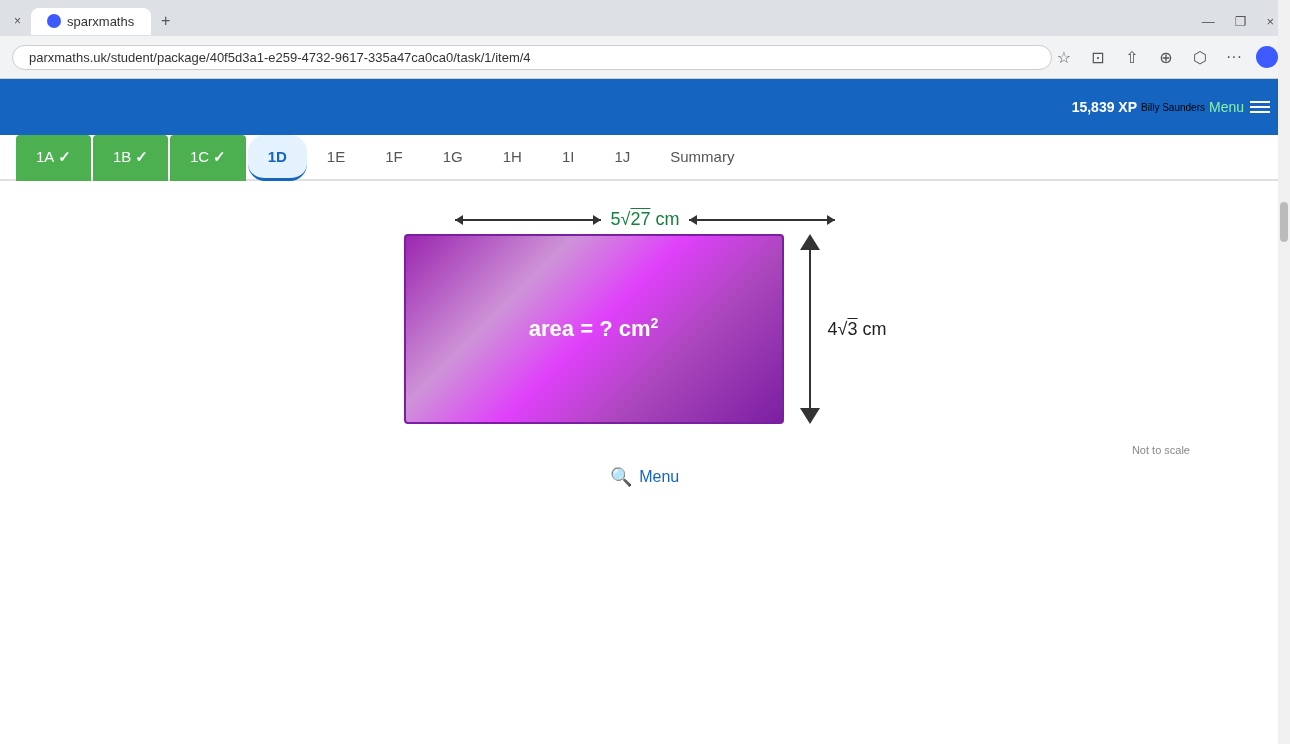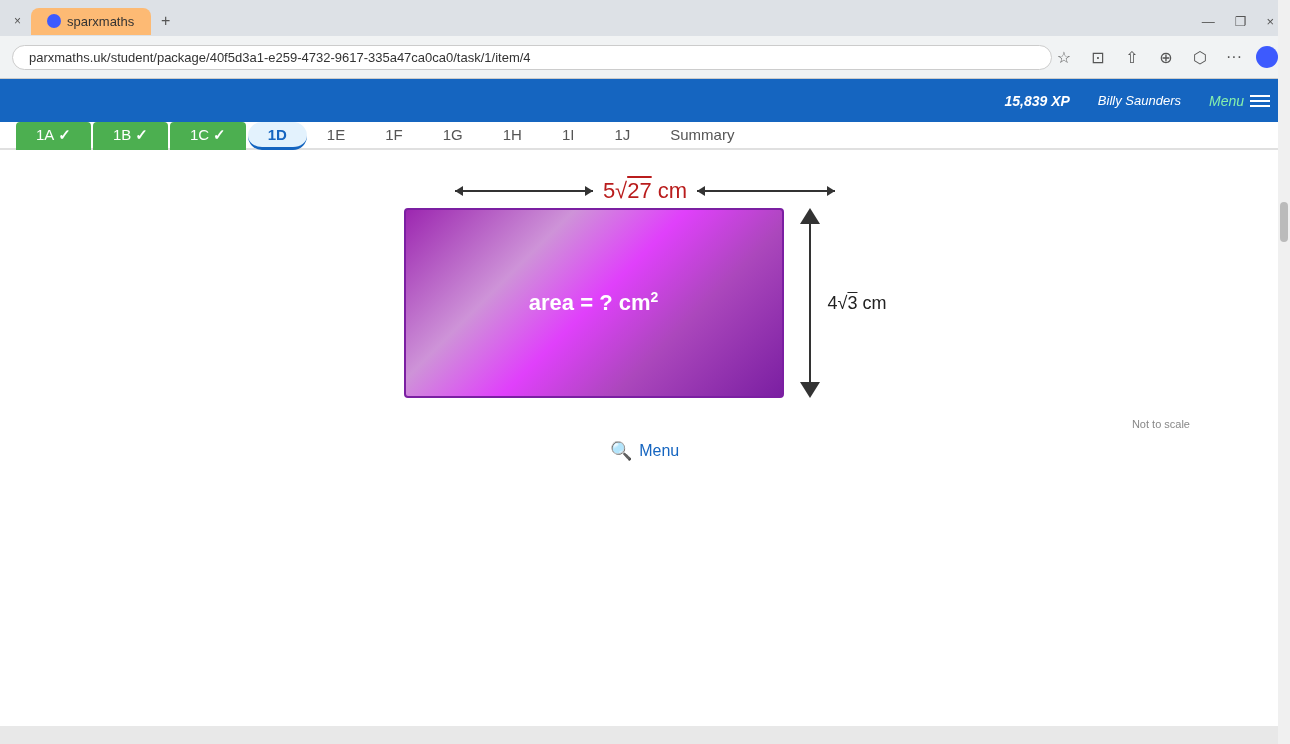--- a/index.html
+++ b/index.html
@@ -31,21 +31,21 @@
       cursor: pointer;
       padding: 0 6px;
     }
     .tab-add {
       font-size: 16px;
       color: #555;
       cursor: pointer;
       padding: 0 6px;
     }
     .tab-item {
-      background: #fdba74;
+      background: #ffffff;
       border-radius: 8px 8px 0 0;
       padding: 6px 16px;
       font-size: 13px;
       color: #333;
       display: flex;
       align-items: center;
       gap: 6px;
       min-width: 120px;
     }
     .address-bar-row {
@@ -88,32 +88,31 @@
       display: inline-block;
     }
 
     
     .top-header {
       background: #1565c0;
       display: flex;
       align-items: center;
       justify-content: flex-end;
       padding: 0 20px;
-      height: 43px;
-      gap: 28px;
-      font-style: italic;
+      height: 56px;
+      gap: 4px;
     }
     .xp-info {
       color: #fff;
       font-size: 14px;
       font-weight: bold;
     }
     .user-name {
-      color: #ffffff;
-      font-size: 13px;
+      color: #000000;
+      font-size: 10px;
     }
     .menu-btn {
       color: #86efac;
       font-size: 14px;
       display: flex;
       align-items: center;
       gap: 6px;
       cursor: pointer;
     }
     .hamburger {
@@ -129,21 +128,21 @@
       background: #fff;
     }
 
     
     .tabs-nav {
       display: flex;
       align-items: stretch;
       background: #fff;
       border-bottom: 2px solid #e0e0e0;
       padding-left: 16px;
-      height: 28px;
+      height: 46px;
     }
     .tab-nav-item {
       padding: 0 20px;
       display: flex;
       align-items: center;
       font-size: 15px;
       color: #555;
       cursor: pointer;
       border-bottom: 3px solid transparent;
       margin-bottom: -2px;
@@ -223,22 +222,22 @@
     .arrow-line::after {
       content: '';
       position: absolute;
       right: 0;
       top: -4px;
       border-top: 5px solid transparent;
       border-bottom: 5px solid transparent;
       border-left: 8px solid #333;
     }
     .dim-label-top {
-      font-size: 22px;
-      color: #b91c1c;
+      font-size: 18px;
+      color: #15803d;
       padding: 0 10px;
       white-space: nowrap;
     }
 
     .rect-row {
       display: flex;
       align-items: flex-start;
       gap: 16px;
     }
 

